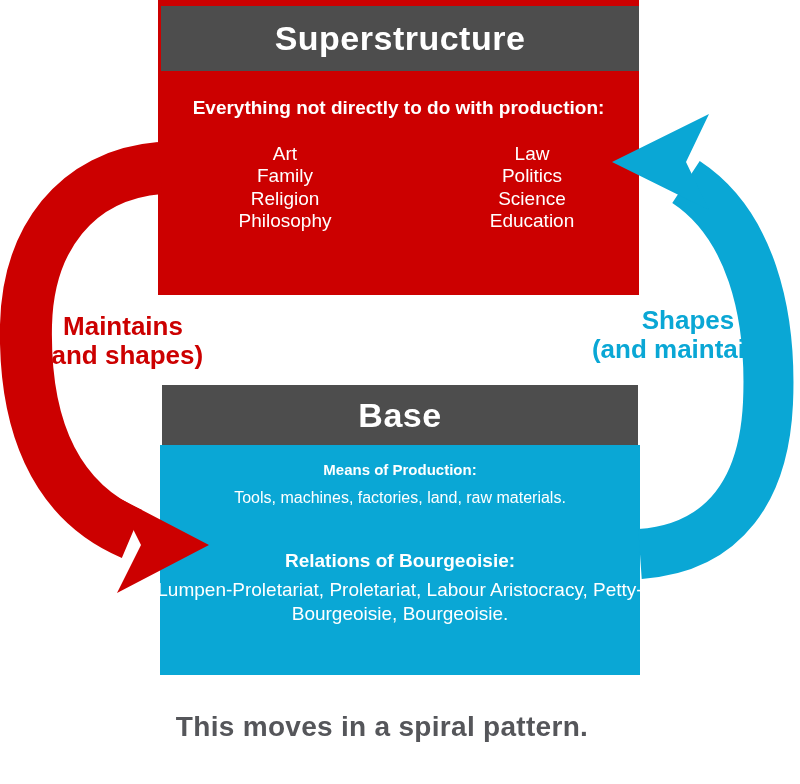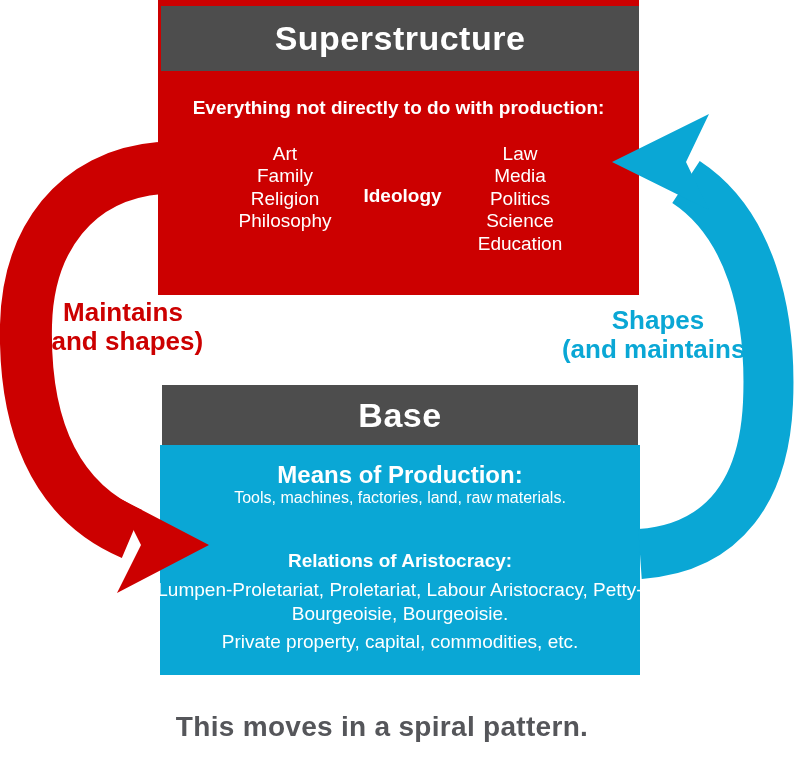--- a/index.html
+++ b/index.html
@@ -36,32 +36,32 @@
     white-space: nowrap;
   }
 
   .white-text { color: var(--text_white, #fff); }
   .centered { text-align: center; }
   .nowrap { white-space: nowrap; }
 
   .ss-subtitle { left: 158px; top: 97px; width: 481px; font-size: 19px; font-weight: bold; }
   .col { font-size: 19px; line-height: 22.4px; }
   .col-left  { left: 185px; top: 143px; width: 200px; }
-  .col-right { left: 420px; top: 143px; width: 200px; }
+  .col-right { left: 432px; top: 143px; width: 200px; }
   .ideology  { left: 330px; top: 185px; width: 145px; font-size: 19px; font-weight: bold; }
 
-  .means-heading     { left: 160px; top: 461px; width: 480px; font-size: 24px; font-weight: bold; }
+  .means-heading     { left: 160px; top: 461px; width: 480px; font-size: 15px; font-weight: bold; }
   .means-text        { left: 160px; top: 489px; width: 480px; font-size: 16px; }
   .relations-heading { left: 160px; top: 550px; width: 480px; font-size: 19px; font-weight: bold; }
   .relations-text    { left: 150px; top: 578px; width: 500px; font-size: 19px; line-height: 24px; }
   .relations-extra   { left: 160px; top: 631px; width: 480px; font-size: 19px; }
 
   .arrow-label { font-size: 26px; font-weight: bold; line-height: 29px; text-align: center; white-space: nowrap; }
-  .maintains-label { left: 23px;  top: 298px; width: 200px; color: var(--red, #CC0000); }
-  .shapes-label    { left: 558px; top: 306px; width: 200px; color: var(--blue, #0AA7D5); }
+  .maintains-label { left: 23px;  top: 312px; width: 200px; color: var(--red, #CC0000); }
+  .shapes-label    { left: 588px; top: 306px; width: 200px; color: var(--blue, #0AA7D5); }
 
   .caption {
     left: 0; top: 709px; width: 724px;
     text-align: center;
     color: var(--caption_gray, #55565A);
     font-size: 28px; font-weight: bold; line-height: 36px;
     letter-spacing: 0.3px;
     padding-left: 40px;
   }
 
@@ -88,40 +88,37 @@
 
   <div class="abs ss-subtitle white-text centered nowrap">Everything not directly to do with production:</div>
 
   <div class="abs col col-left white-text centered">
     <div>Art</div>
     <div>Family</div>
     <div>Religion</div>
     <div>Philosophy</div>
   </div>
 
-  <div class="abs ideology white-text centered nowrap">Ideology</div>
 
   <div class="abs col col-right white-text centered">
     <div>Law</div>
-    <div>Media</div>
     <div>Politics</div>
     <div>Science</div>
     <div>Education</div>
   </div>
 
   <div class="abs base-header">
     <div class="header-title">Base</div>
   </div>
   <div class="abs blue-box"></div>
 
   <div class="abs means-heading white-text centered nowrap">Means of Production:</div>
   <div class="abs means-text white-text centered nowrap">Tools, machines, factories, land, raw materials.</div>
-  <div class="abs relations-heading white-text centered nowrap">Relations of Aristocracy:</div>
+  <div class="abs relations-heading white-text centered nowrap">Relations of Bourgeoisie:</div>
   <div class="abs relations-text white-text centered">Lumpen-Proletariat, Proletariat, Labour Aristocracy, Petty-Bourgeoisie, Bourgeoisie.</div>
-  <div class="abs relations-extra white-text centered nowrap">Private property, capital, commodities, etc.</div>
 
   <svg class="arrows" viewBox="0 0 800 784">
     <g>
       <path class="red-shaft" d="M 160 168 C 75 175, 28 240, 26 325 C 24 420, 52 500, 132 534"></path>
       <polygon class="red-head" points="209,545 117,497 141,545 117,593"></polygon>
     </g>
     <g>
       <path class="blue-shaft" d="M 640 554 C 726 548, 764 488, 768 403 C 772 312, 750 224, 686 182"></path>
       <polygon class="blue-head" points="612,162 709,114 686,162 709,210"></polygon>
     </g>

